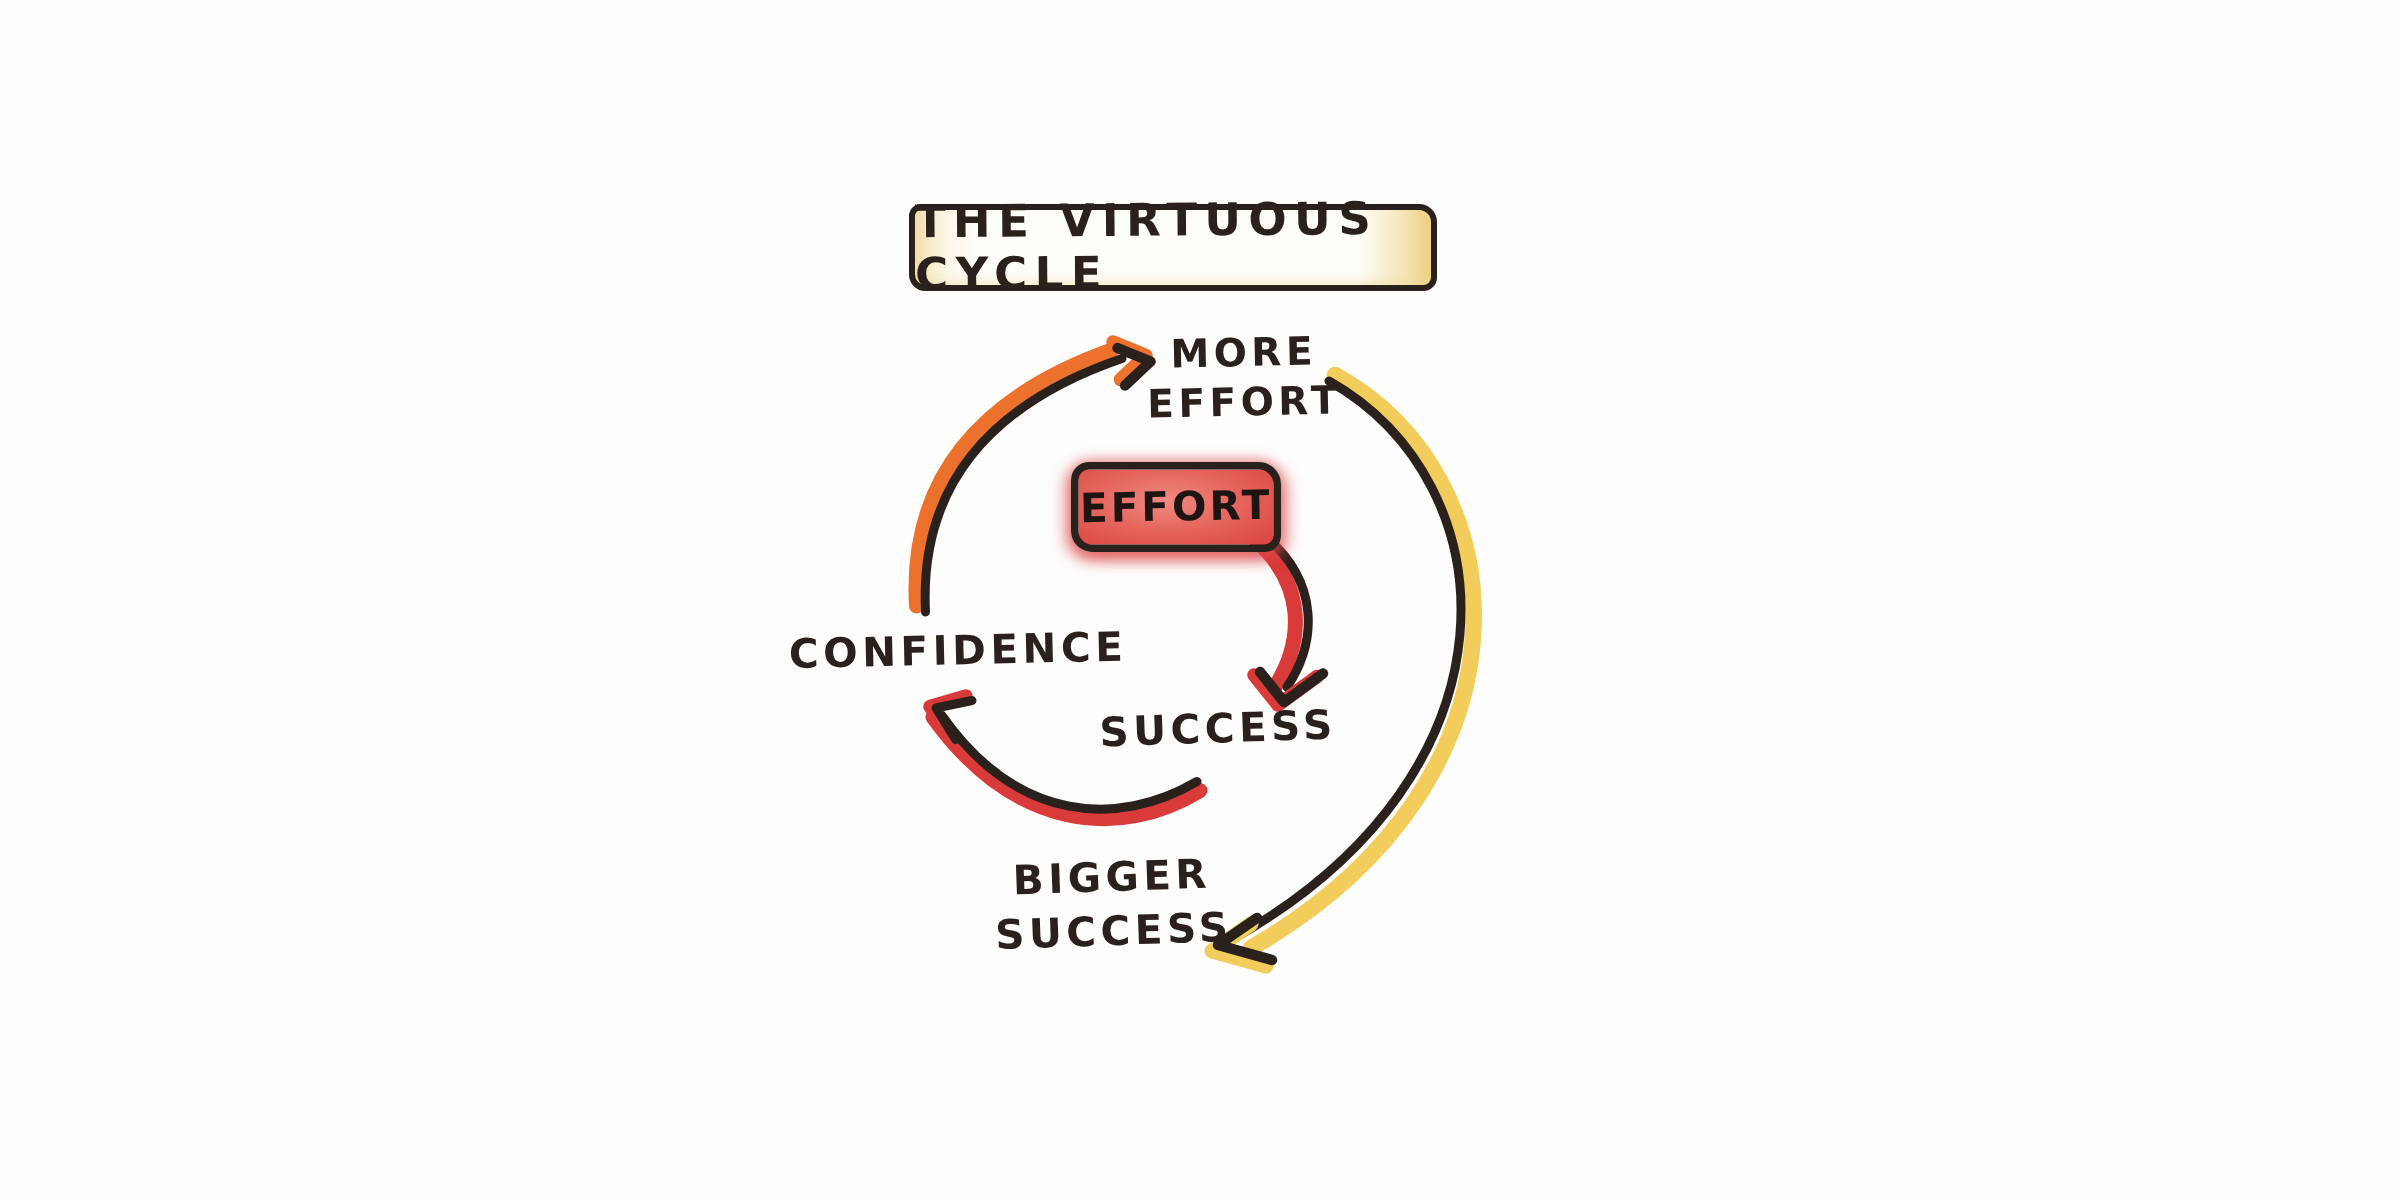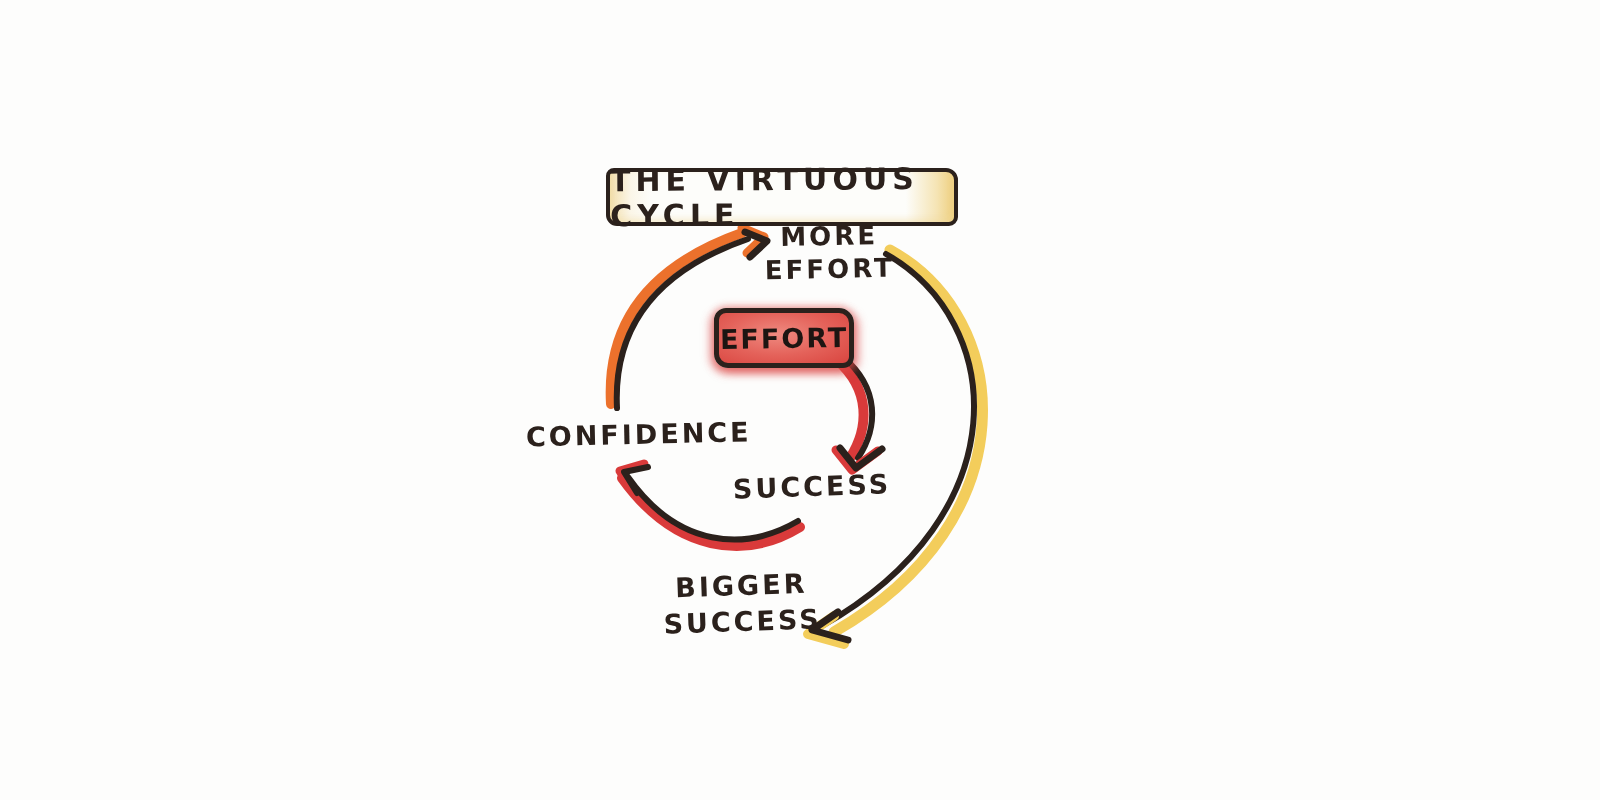--- a/index.html
+++ b/index.html
@@ -38,21 +38,20 @@
     width: 344px; height: 50px;
     border: 4px solid #2b211c;
     border-radius: 8px 12px 9px 11px;
     background: linear-gradient(90deg,
       #f2dfad 0%, #fbf6e8 6%, #fdfdfa 12%,
       #fdfdfa 86%, #f5e4b4 95%, #eecf7e 100%);
     box-shadow: inset 0 -3px 6px rgba(240, 214, 150, 0.45);
     display: flex;
     align-items: center;
     justify-content: center;
-    margin-top: 32px;
   }
   .title-box .label-inner {
     font-size: 30px;
     font-weight: 700;
     letter-spacing: 5px;
     color: #2b211c;
     transform: rotate(-0.4deg);
   }
   .node-more-effort {
     left: 742px; top: 220px;

